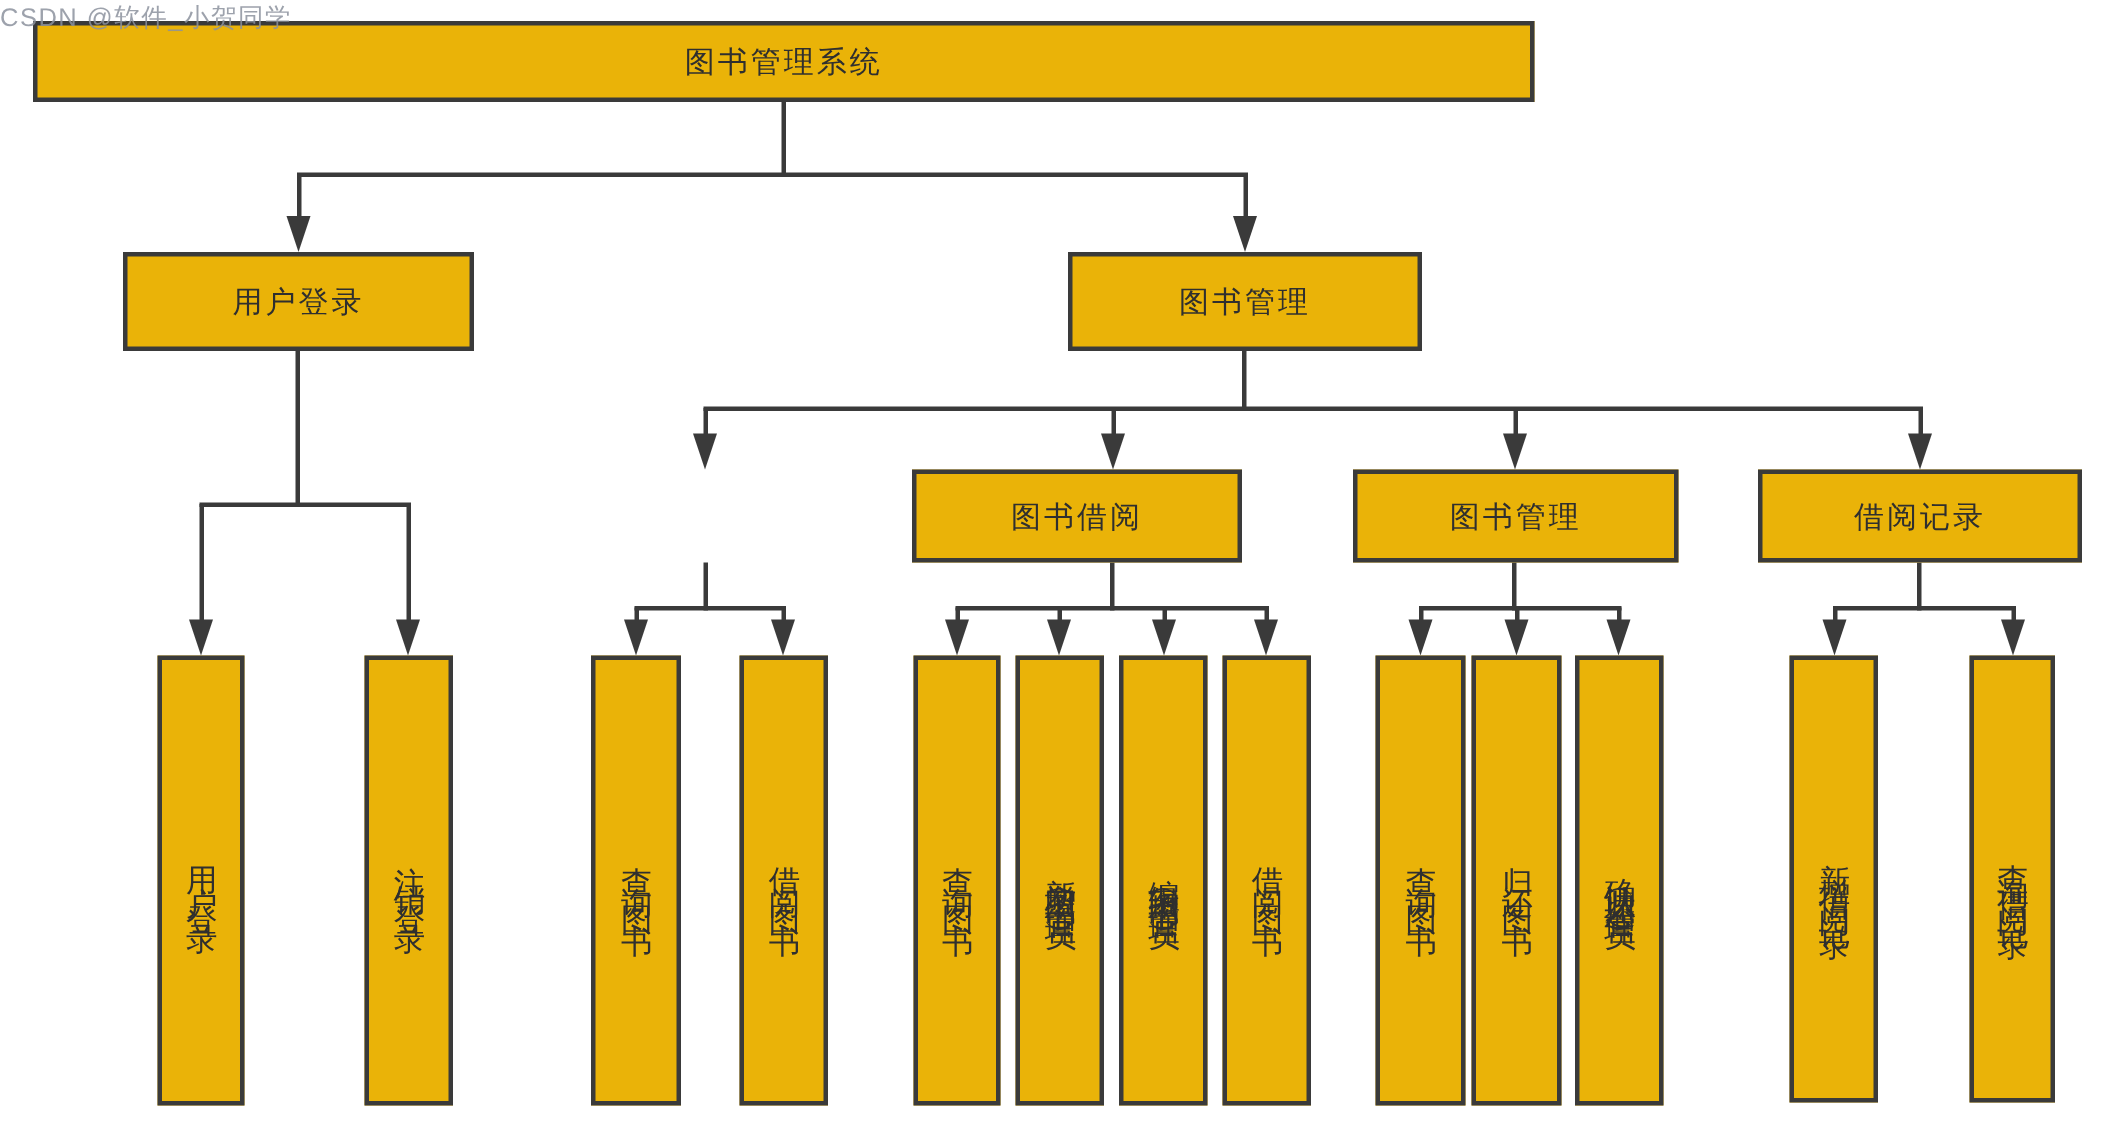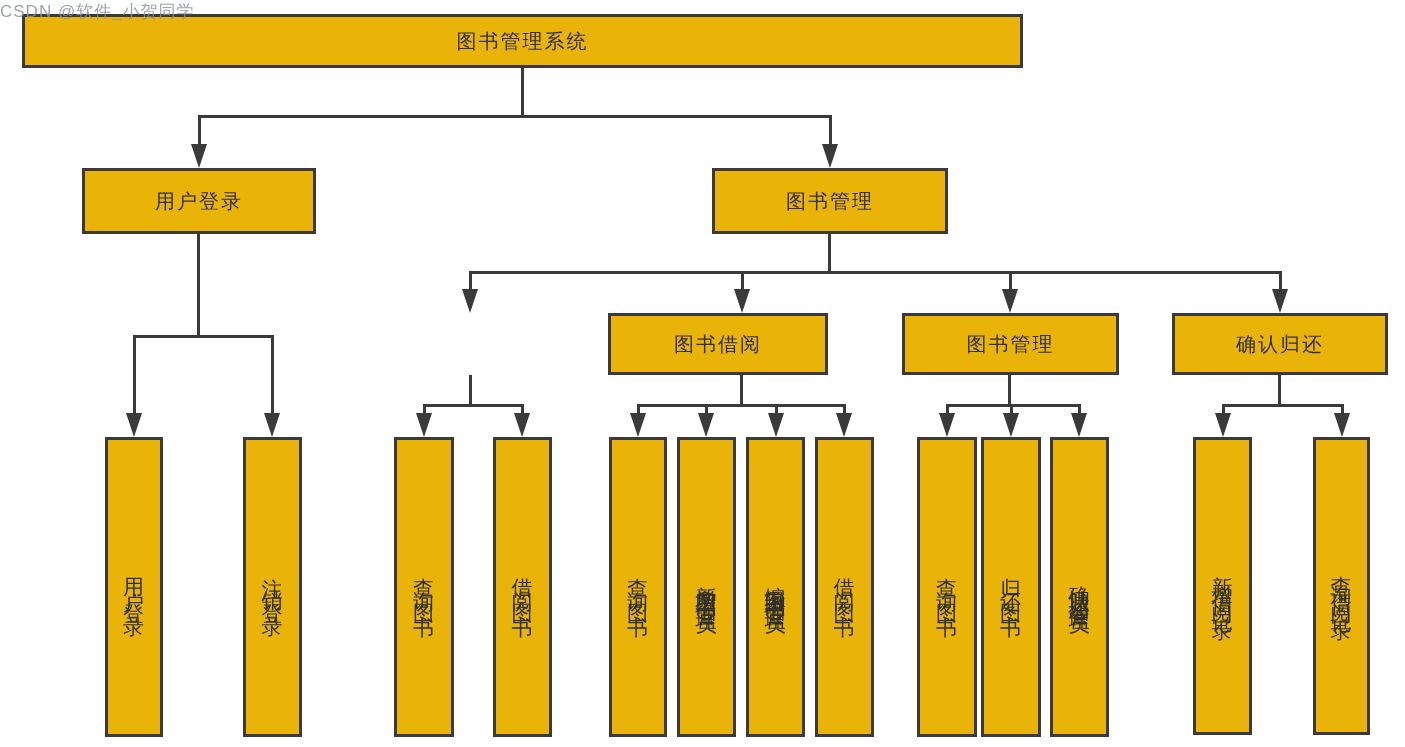--- a/index.html
+++ b/index.html
@@ -126,21 +126,21 @@
     <div class="node h" style="left: 712px; top: 168px; width: 236px; height: 66px; font-family: Liberation Serif, serif;">
       <span>图书管理</span>
     </div>
     <div class="node h" style="left: 608px; top: 313px; width: 220px; height: 62px;">
       <span>图书借阅</span>
     </div>
     <div class="node h" style="left: 902px; top: 313px; width: 217px; height: 62px;">
       <span>图书管理</span>
     </div>
     <div class="node h" style="left: 1172px; top: 313px; width: 216px; height: 62px;">
-      <span>确认归还</span>
+      <span>借阅记录</span>
     </div>
     <div class="node v loose" style="left: 105px; top: 437px; width: 58px; height: 300px;">
       <span>用户登录</span>
     </div>
     <div class="node v loose" style="left: 243px; top: 437px; width: 59px; height: 300px;">
       <span>注销登录</span>
     </div>
     <div class="node v loose" style="left: 394px; top: 437px; width: 60px; height: 300px;">
       <span>查询图书</span>
     </div>

